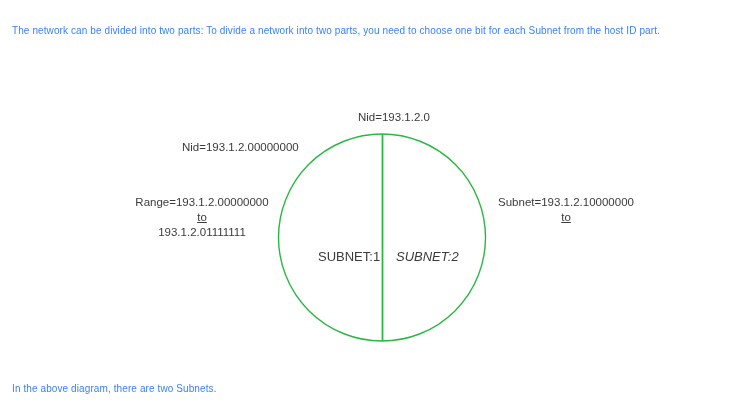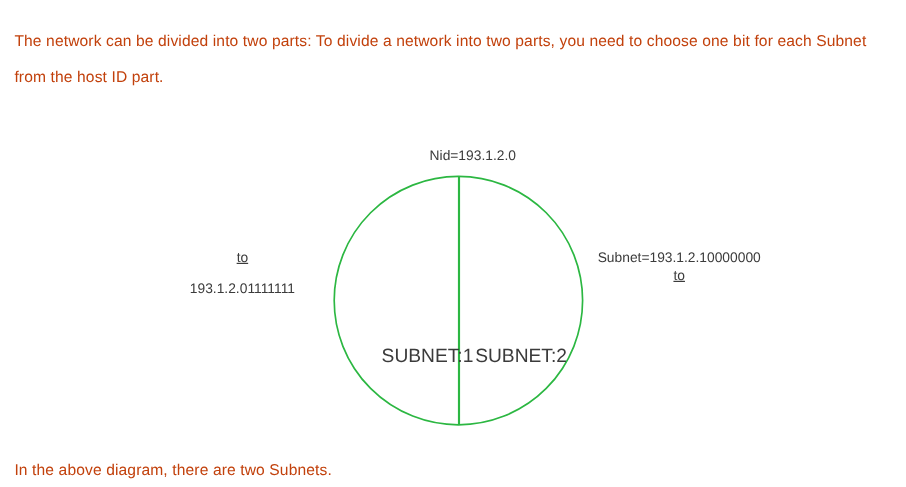--- a/index.html
+++ b/index.html
@@ -12,41 +12,41 @@
     height: 406px;
     position: relative;
     overflow: hidden;
     font-family: "Liberation Sans", sans-serif;
     -webkit-font-smoothing: antialiased;
   }
 
   
   .prose {
     position: absolute;
-    color: #c2410c;
-    font-size: 13px;
+    color: #3b82f6;
+    font-size: 10px;
     line-height: 30px;
     letter-spacing: 0.1px;
   }
   #intro-paragraph {
     left: 12px;
     top: 6px;
     width: 730px;
   }
   #conclusion-paragraph {
     left: 12px;
     top: 364px;
     width: 600px;
   }
 
   
   #subnet-diagram {
     position: absolute;
     left: 0;
-    top: 104px;
+    top: 91px;
     width: 612px;
     height: 265px;
     padding-left: 48px;
   }
   #diagram-svg {
     position: absolute;
     left: 0;
     top: 0;
   }
 
@@ -59,21 +59,21 @@
   }
   .diagram-block {
     position: absolute;
     color: #3b3b3b;
     font-size: 11.5px;
     line-height: 15px;
     text-align: center;
     white-space: nowrap;
   }
   .diagram-block .line-to { line-height: 15px; text-decoration: underline; }
-  .diagram-block .line-end { margin-top: 11px; }
+  .diagram-block .line-end { }
 
   
   #nid-top-label {
     left: 358px;
     top: 19px;
   }
   
   #nid-left-label {
     left: 182px;
     top: 49px;
@@ -92,47 +92,48 @@
   
   #range-right-block {
     left: 490px;
     top: 104px;
     width: 152px;
   }
   
   .subnet-caption {
     position: absolute;
     color: #3b3b3b;
-    font-size: 16px;
+    font-size: 13px;
     line-height: 15px;
     white-space: nowrap;
-    margin-top: 28px;
   }
   #subnet-caption-1 { left: 318px; top: 158px; }
-  #subnet-caption-2 { left: 396px; top: 158px; }
+  #subnet-caption-2 { left: 396px; top: 158px; font-style: italic; }
 </style>
 </head>
 <body>
 
 <p class="prose" id="intro-paragraph">The network can be divided into two parts: To divide a network into two parts, you need to choose one bit for each Subnet from the host ID part.</p>
 
 <div id="subnet-diagram">
 
   <svg id="diagram-svg" width="755" height="265" viewBox="0 0 755 265">
 
     <circle cx="382" cy="146.5" r="103.5" fill="none" stroke="#2cb742" stroke-width="1.4"></circle>
 
     <line x1="382.5" y1="43" x2="382.5" y2="250" stroke="#2cb742" stroke-width="1.8"></line>
   </svg>
 
   <div class="diagram-label" id="nid-top-label">Nid=193.1.2.0</div>
 
+  <div class="diagram-label" id="nid-left-label">Nid=193.1.2.00000000</div>
 
 
   <div class="diagram-block" id="range-left-block">
+    <div>Range=193.1.2.00000000</div>
     <div class="line-to">to</div>
     <div class="line-end">193.1.2.01111111</div>
   </div>
 
   <div class="diagram-block" id="range-right-block">
     <div>Subnet=193.1.2.10000000</div>
     <div class="line-to">to</div>
   </div>
 
   <div class="subnet-caption" id="subnet-caption-1">SUBNET:1</div>

